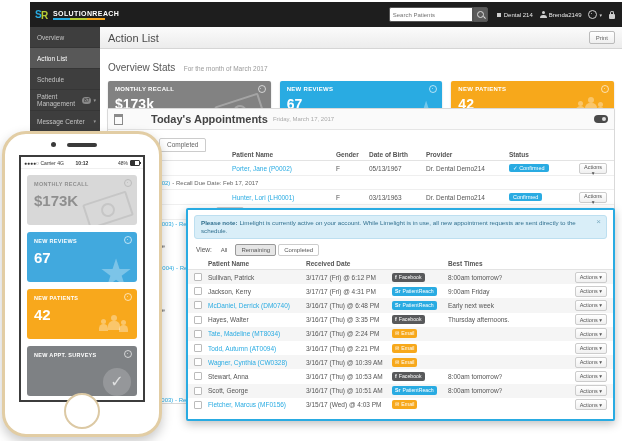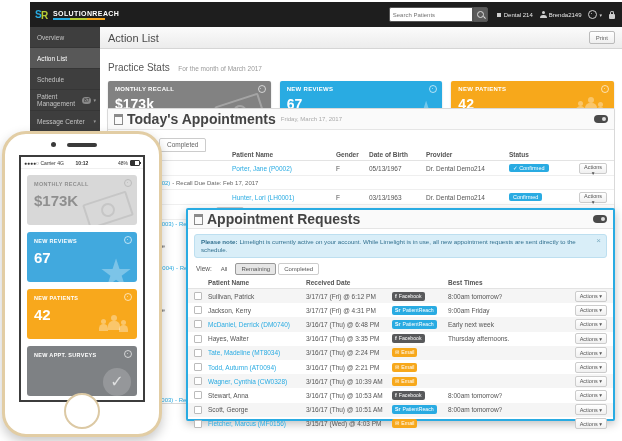--- a/index.html
+++ b/index.html
@@ -55,21 +55,21 @@
   .wm-money{position:absolute;right:8px;bottom:-4px;width:42px;height:22px;border:2px solid rgba(255,255,255,.28);border-radius:2px;transform:rotate(-18deg);}
   .wm-money::after{content:"";position:absolute;left:14px;top:4px;width:10px;height:10px;border:2px solid rgba(255,255,255,.28);border-radius:50%;}
   .wm-star{position:absolute;right:2px;bottom:-11px;font-size:32px;color:rgba(255,255,255,.35);}
   .wm-people{position:absolute;right:6px;bottom:2px;width:34px;height:22px;}
   .pp{position:absolute;border-radius:50%;background:rgba(255,255,255,.35);}
   .pb{position:absolute;border-radius:5px 5px 0 0;background:rgba(255,255,255,.35);}
   .wm-check{position:absolute;right:6px;bottom:0px;width:28px;height:28px;border-radius:50%;background:rgba(255,255,255,.18);text-align:center;line-height:28px;font-size:16px;color:rgba(255,255,255,.7);}
   
   .panel-head{height:20px;background:#fafafa;border-bottom:1px solid #e5e5e5;display:flex;align-items:center;padding:0 6px;}
   .cal-icon{width:7px;height:7px;border:1px solid #8a8a8a;border-top:3px solid #8a8a8a;display:inline-block;margin-right:4px;}
-  .panel-title{font-size:14px;font-weight:bold;color:#444;}
+  .panel-title{font-size:11px;font-weight:bold;color:#444;margin-left:24px;}
   .panel-sub{font-size:6px;color:#aaa;margin-left:5px;}
   .toggle-pill{margin-left:auto;width:14px;height:8px;background:#4a4a4a;border-radius:4px;position:relative;cursor:pointer;}
   .toggle-pill::after{content:"";position:absolute;left:8px;top:2px;width:4px;height:4px;background:#ddd;border-radius:50%;}
   .appt-panel{position:absolute;left:77px;top:106px;width:508px;height:296px;background:#fff;border:1px solid #d9d9d9;border-radius:2px;box-sizing:border-box;}
   .appt-tabs{margin:3px 0 0 51px;height:15px;}
   .tab{font-size:6.5px;color:#666;background:#fff;border:1px solid #ccc;border-radius:2px 2px 0 0;height:14px;padding:0 7px;cursor:pointer;font-family:inherit;}
   .t-head,.t-row{display:grid;align-items:center;padding-left:8px;}
   .appt-grid{grid-template-columns:116px 104px 33px 57px 83px 70px 1fr;}
   .t-head{height:12px;font-size:6.5px;font-weight:bold;color:#555;border-bottom:1px solid #e3e3e3;}
   .t-row{height:14px;font-size:6.5px;color:#555;border-bottom:1px solid #efefef;}
@@ -197,21 +197,21 @@
           </div>
         </div>
       </div>
 
     <div class="content">
       <div class="pagebar">
         <span class="page-title">Action List</span>
         <button class="print-btn">Print</button>
       </div>
       <div class="stats-head">
-        <span class="stats-title">Practice Stats</span>
+        <span class="stats-title">Overview Stats</span>
         <span class="stats-sub">For the month of March 2017</span>
       </div>
       <div class="cards" id="stat-cards">
           <div class="card" style="background: rgb(130, 130, 130);">
             <div class="card-label">MONTHLY RECALL</div>
             <div class="card-value">$173k</div>
             <span class="gear-ring"></span>
             <div class="wm-money"></div>
           </div>
           <div class="card" style="background: rgb(41, 171, 226);">
@@ -287,25 +287,20 @@
       <div id="frags">
           <span class="frag link" style="top: 112px; left: 40px;">(HB0003) - Recall Due Date</span>
           <span class="frag" style="top: 134px; left: 47px;">one</span>
           <span class="frag link" style="top: 156px; left: 40px;">(AM0004) - Recall Due</span>
           <span class="frag" style="top: 198px; left: 47px;">one</span>
           <span class="frag link" style="top: 288px; left: 44px;">(P0003) - Recall</span>
         </div>
     </div>
 
     <div class="req-panel">
-      <div class="panel-head">
-        <span class="cal-icon"></span>
-        <span class="panel-title">Appointment Requests</span>
-        <span class="toggle-pill"></span>
-      </div>
       <div class="notice">
         <span class="notice-bold">Please note:</span><span>Limelight is currently active on your account. While Limelight is in use, all new appointment requests are sent directly to the schedule.</span>
         <span class="notice-x">×</span>
       </div>
       <div class="view-row">
         <span>View:</span>
         <span id="view-tabs" style="display:flex;gap:2px;">
             <button class="view-btn plain">All</button>
             <button class="view-btn active">Remaining</button>
             <button class="view-btn">Completed</button>

